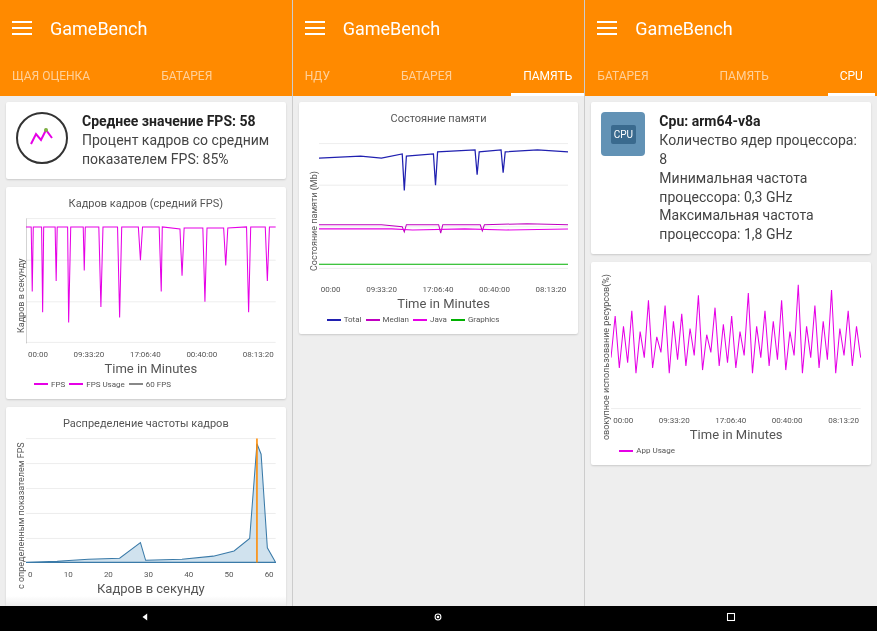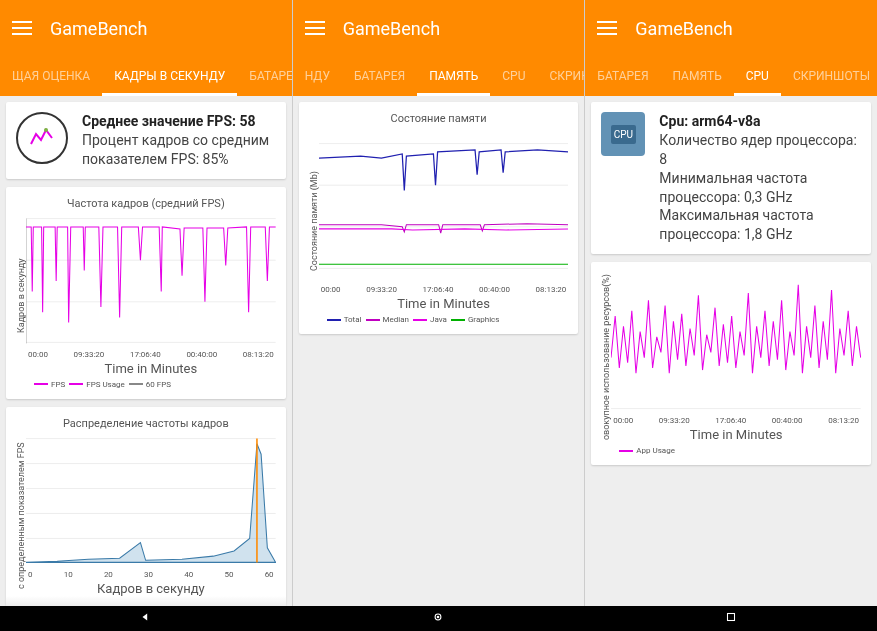--- a/index.html
+++ b/index.html
@@ -7,21 +7,21 @@
 .screens { display: flex; width: 877px; height: 606px; }
 .screen { flex: 1; background: #eeeeee; border-right: 1px solid #ccc; display: flex; flex-direction: column; overflow: hidden; }
 .screen:last-child { border-right: none; }
 
 .appbar { background: #ff8a00; color: #fff; height: 56px; display: flex; align-items: center; padding: 0 12px; gap: 18px; }
 .hamburger { width: 20px; height: 14px; position: relative; cursor: pointer; }
 .hamburger span { position: absolute; left: 0; width: 100%; height: 2px; background: #fff; }
 .hamburger span:nth-child(1){top:0} .hamburger span:nth-child(2){top:6px} .hamburger span:nth-child(3){top:12px}
 .appname { font-size: 18px; font-weight: 400; }
 
-.tabs { background: #ff8a00; display: flex; height: 40px; overflow: hidden; }
+.tabs { background: #ff8a00; display: flex; height: 40px; overflow: hidden; gap: 47px; }
 .tab { color: rgba(255,255,255,.6); font-size: 12px; padding: 0 12px; display: flex; align-items: center; white-space: nowrap; text-transform: uppercase; cursor: pointer; position: relative; }
 .tab.active { color: #fff; }
 .tab.active::after { content: ""; position: absolute; bottom: 0; left: 0; right: 0; height: 3px; background: #fff; }
 
 .content { flex: 1; overflow: hidden; padding: 6px; }
 .card { background: #fff; border-radius: 2px; margin-bottom: 8px; padding: 10px; box-shadow: 0 1px 2px rgba(0,0,0,.15); }
 
 .summary { display: flex; gap: 14px; align-items: flex-start; }
 .icon-circle { width: 52px; height: 52px; border: 2px solid #333; border-radius: 50%; display: flex; align-items: center; justify-content: center; flex-shrink: 0; }
 .chip-icon { width: 44px; height: 44px; background: #6292b5; border-radius: 4px; display: flex; align-items: center; justify-content: center; position: relative; flex-shrink: 0; }
@@ -56,39 +56,38 @@
   <div class="appbar">
     <div class="hamburger">
           <span></span>
           <span></span>
           <span></span>
         </div>
     <div class="appname">GameBench</div>
   </div>
   <div class="tabs">
     <div class="tab">ЩАЯ ОЦЕНКА</div>
-    <div class="tab active">КАДРЫ В СЕКУНДУ</div>
     <div class="tab">БАТАРЕЯ</div>
   </div>
   <div class="content">
     <div class="card summary">
       <div class="icon-circle">
         <svg width="28" height="28" viewBox="0 0 28 28">
               <polyline points="3,20 8,10 13,16 18,6 24,14" fill="none" stroke="#e600e6" stroke-width="2"></polyline>
               <circle cx="18" cy="6" r="2" fill="#7cb342"></circle>
             </svg>
       </div>
       <div class="summary-text">
         <div class="bold">Среднее значение FPS: 58</div>
         <div>Процент кадров со средним показателем FPS: 85%</div>
       </div>
     </div>
 
     <div class="card">
-      <div class="chart-title">Частота кадров (средний FPS)</div>
+      <div class="chart-title">Кадров кадров (средний FPS)</div>
       <div class="chart-wrap">
         <div class="ylabel">Кадров в секунду</div>
         <div class="plot">
           <svg viewBox="0 0 240 120" width="100%" height="130">
             <g class="grid">
                   <line x1="0" y1="0" x2="240" y2="0"></line>
                   <line x1="0" y1="40" x2="240" y2="40"></line>
                   <line x1="0" y1="80" x2="240" y2="80"></line>
                   <line x1="0" y1="119" x2="240" y2="119"></line>
                 </g>

